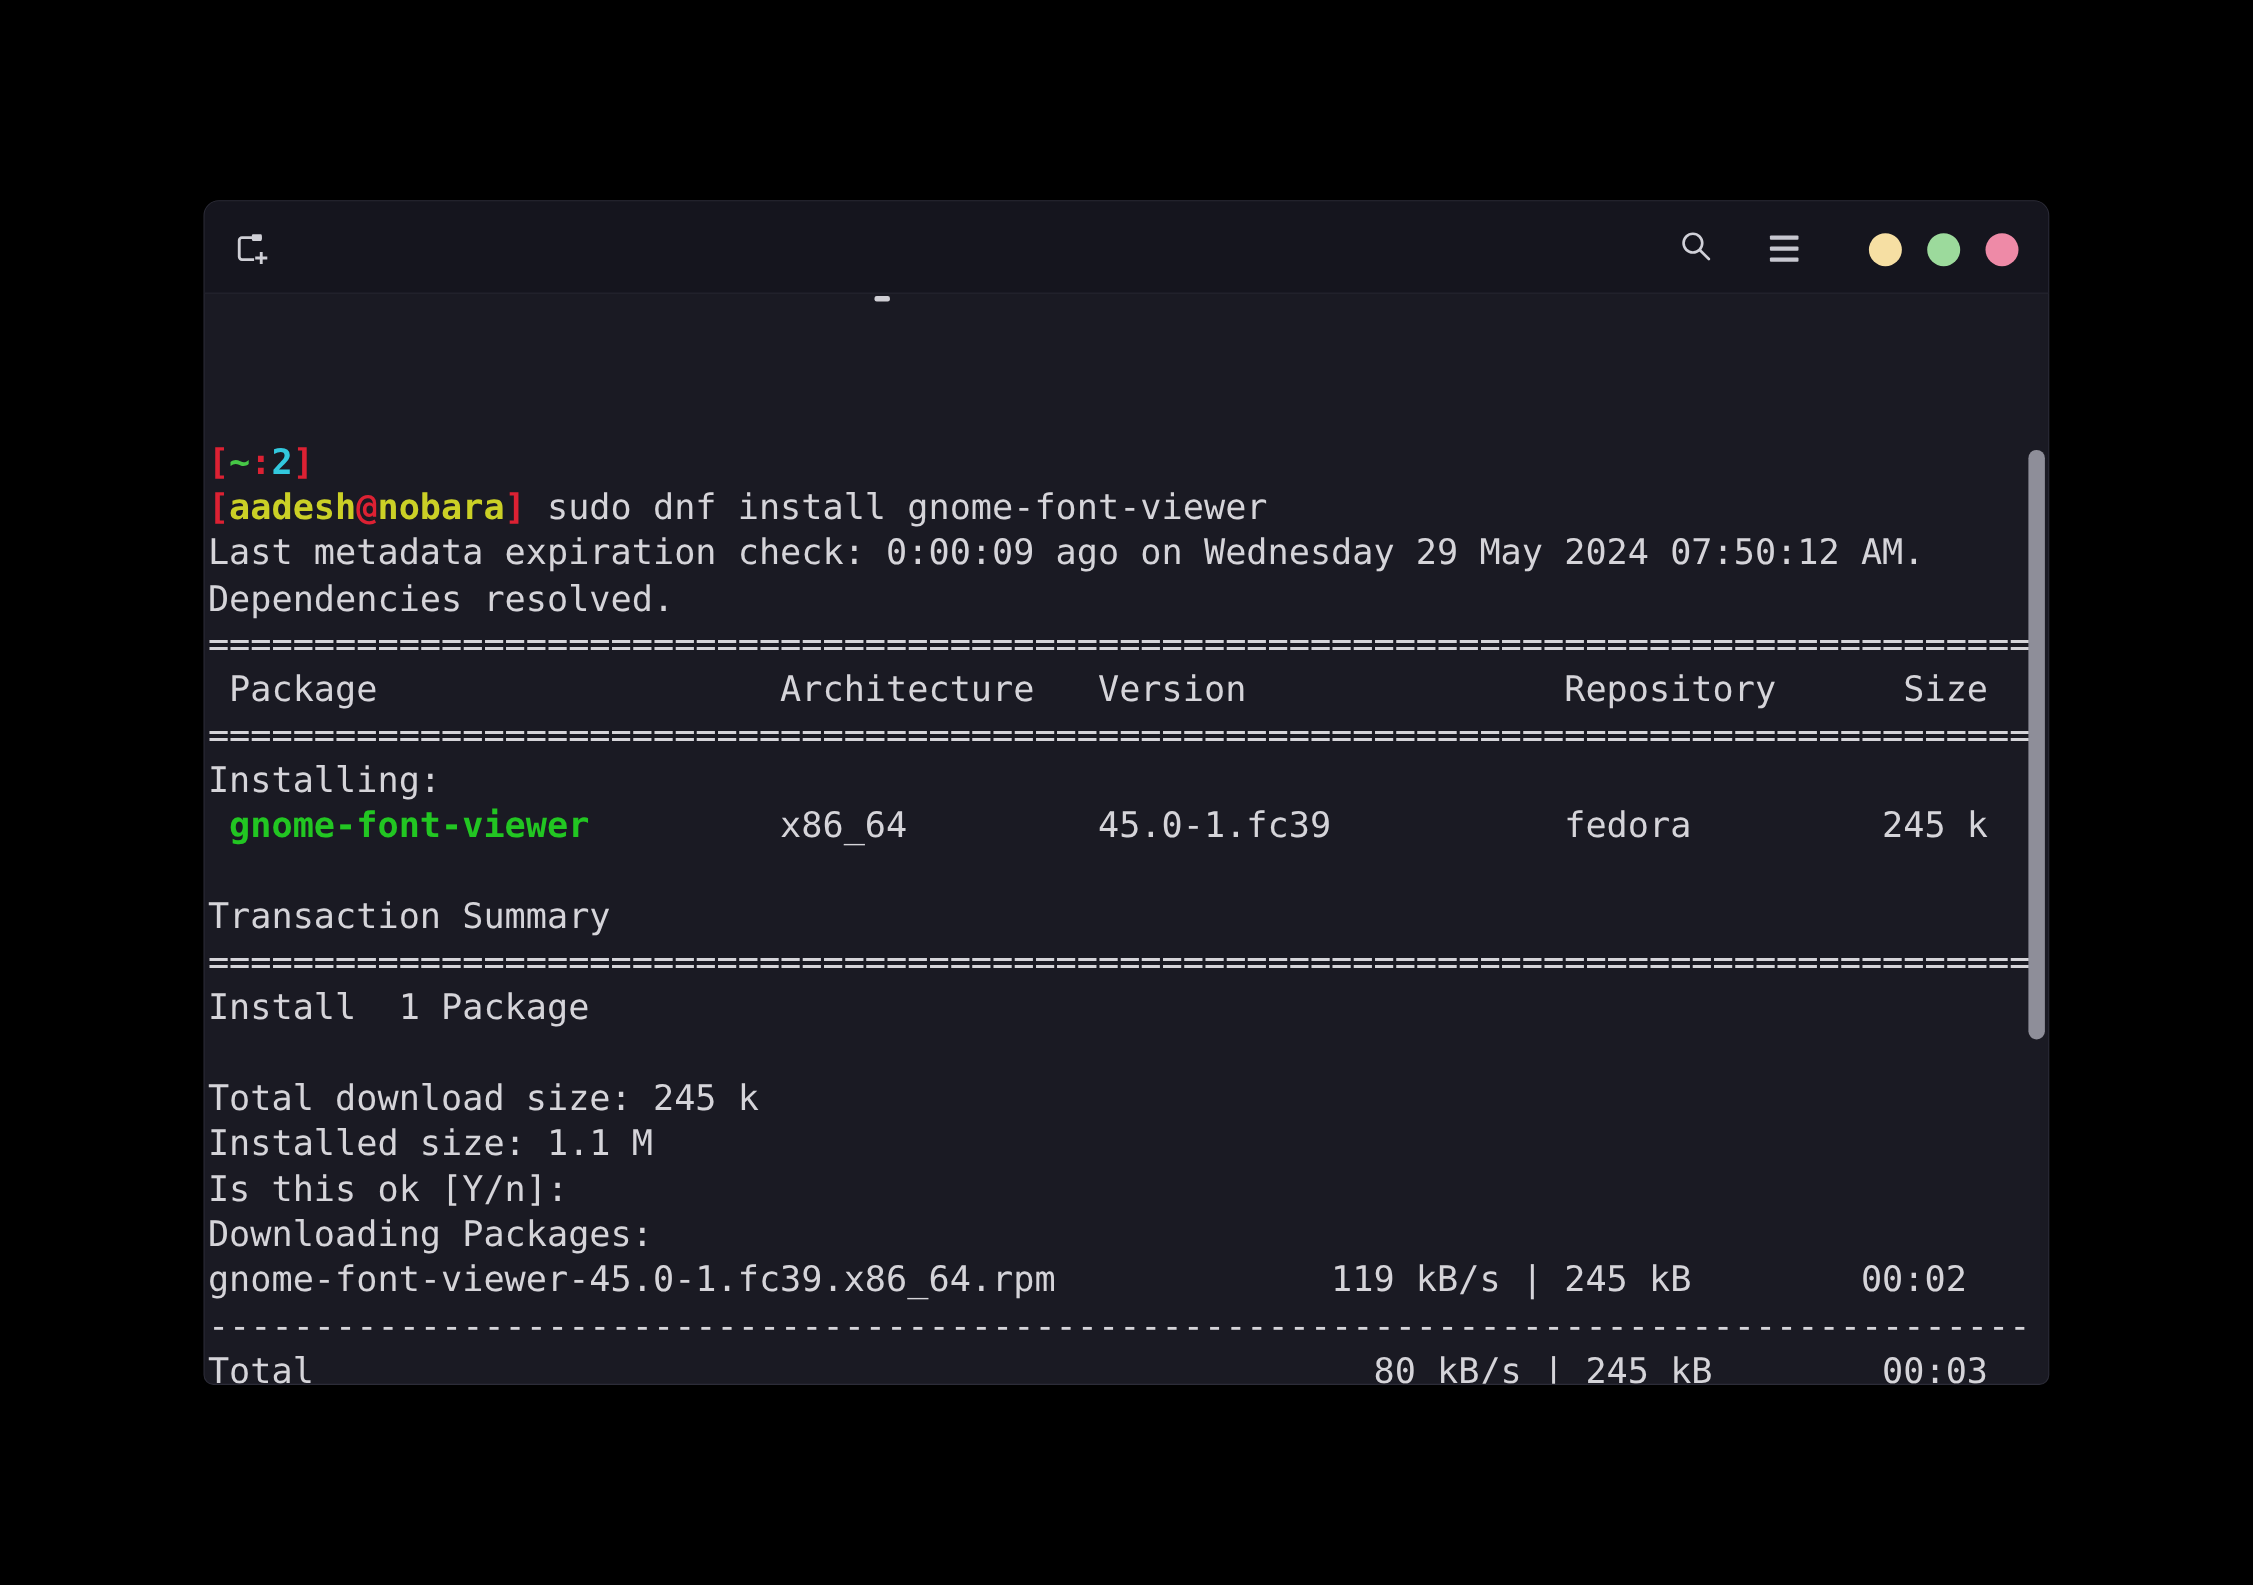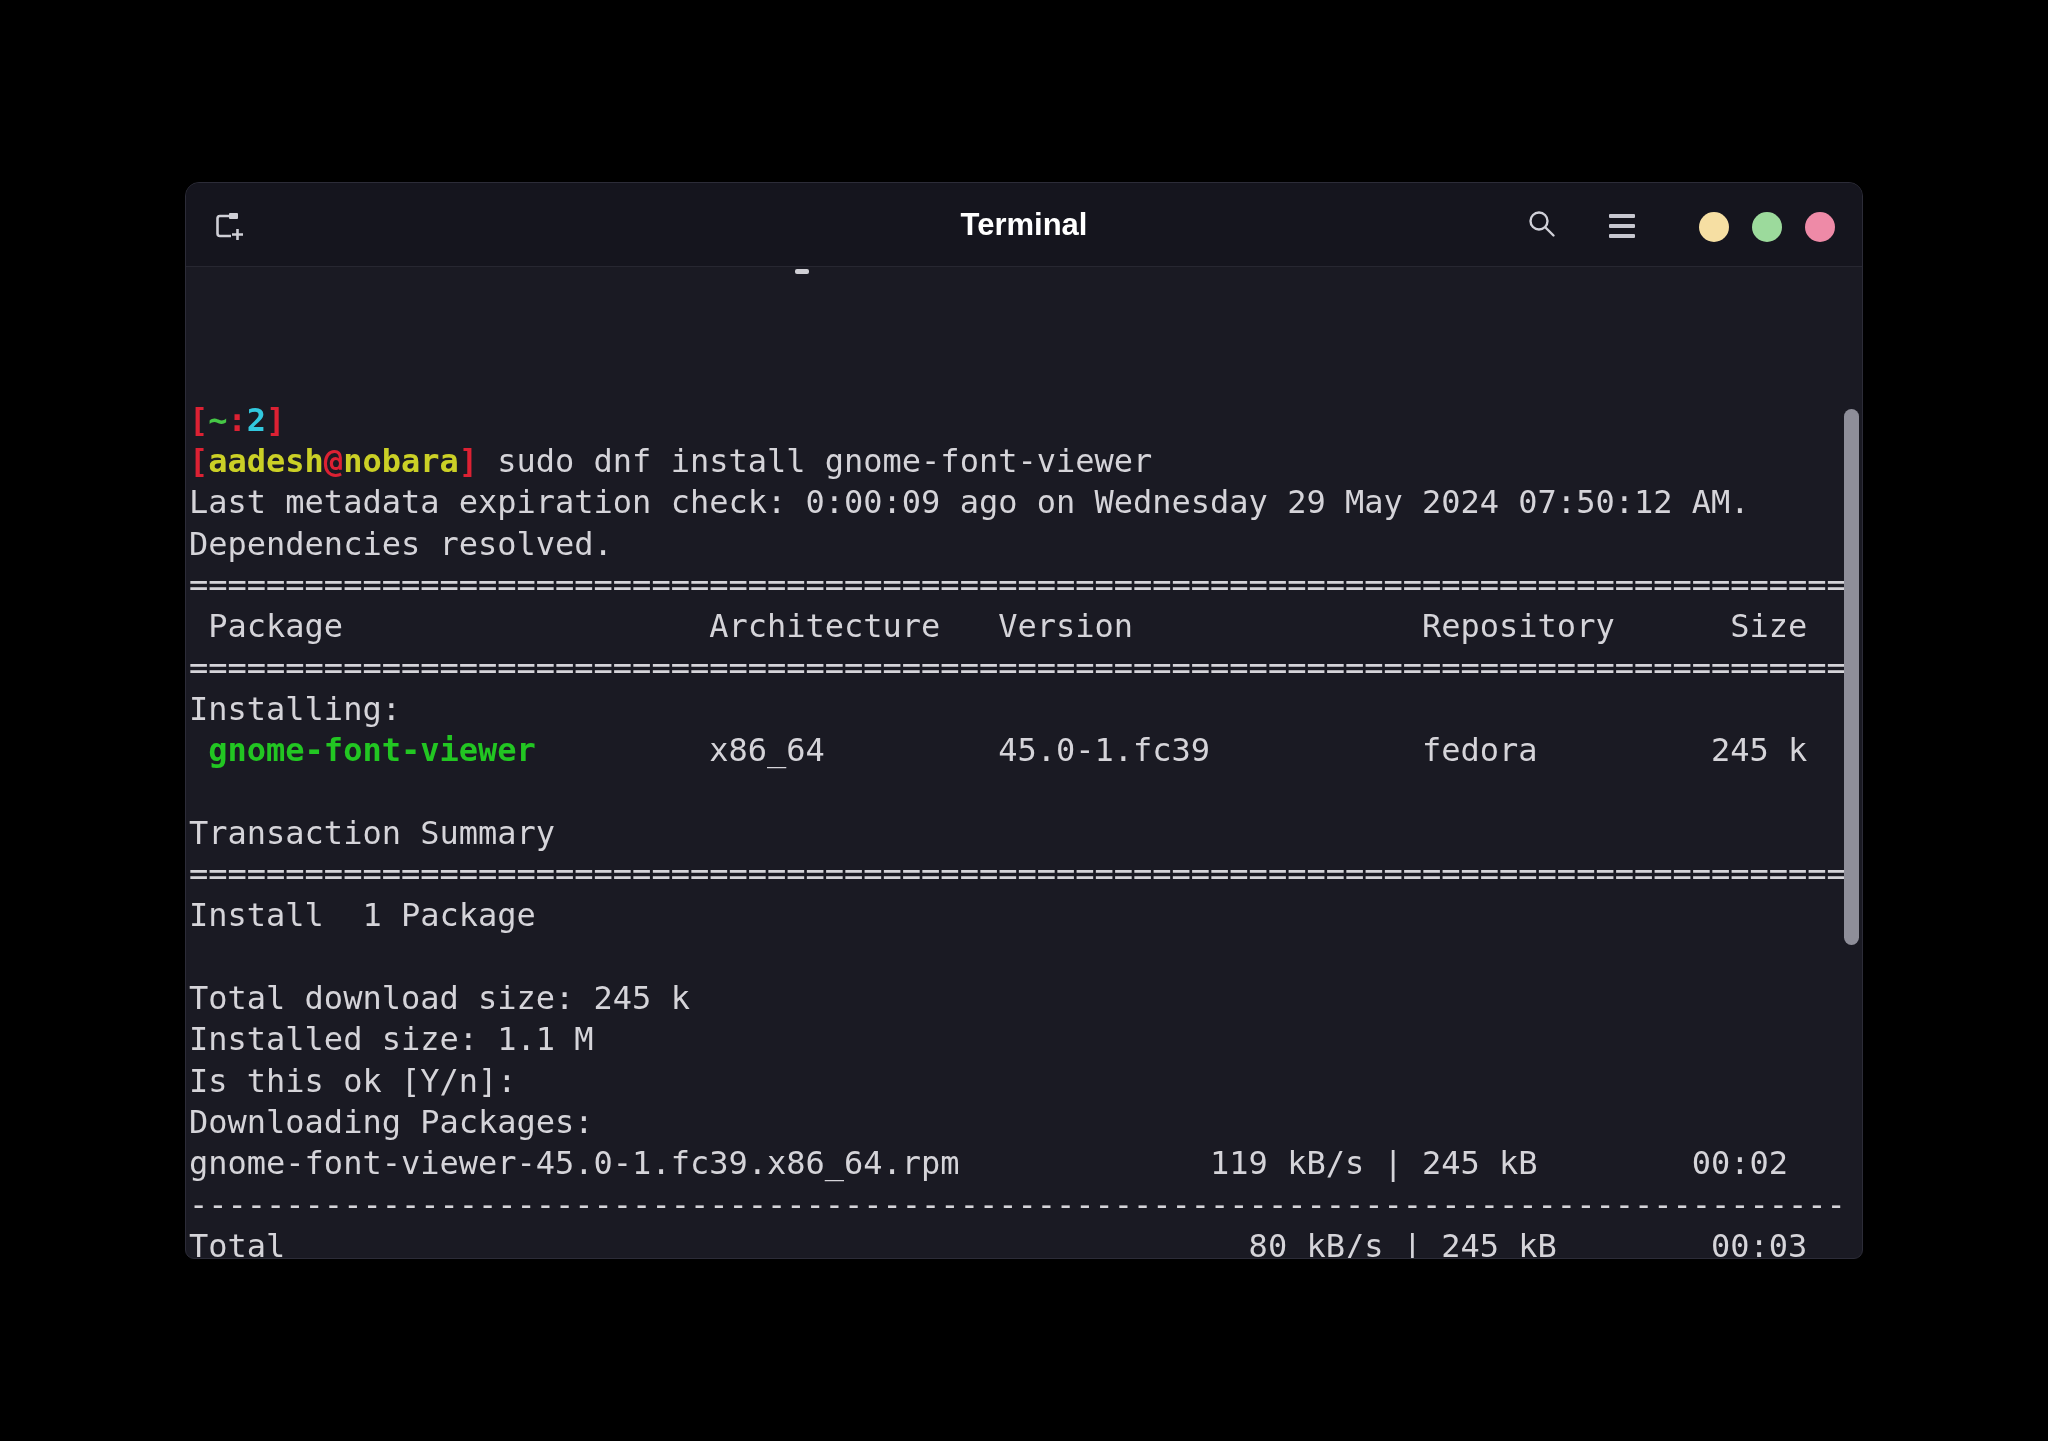--- a/index.html
+++ b/index.html
@@ -67,21 +67,20 @@
     <button class="tb-btn new-tab-btn">
       <span>
         <svg width="36" height="34" viewBox="0 0 36 34" fill="none">
           <path d="M26 8 H8 a2.5 2.5 0 0 0 -2.5 2.5 v15 a2.5 2.5 0 0 0 2.5 2.5 h11" stroke="#cfcfd6" stroke-width="2.6" fill="none"></path>
           <rect x="17" y="5" width="9" height="6" rx="1" fill="#cfcfd6"></rect>
           <path d="M25.5 21 v11 M20 26.5 h11" stroke="#cfcfd6" stroke-width="2.6"></path>
         </svg>
       </span>
     </button>
 
-    <div class="tb-title">Terminal</div>
 
     <button class="tb-btn search-btn">
       <span>
         <svg width="34" height="34" viewBox="0 0 34 34" fill="none">
           <circle cx="13" cy="13" r="8.5" stroke="#d0d0d8" stroke-width="2.4"></circle>
           <path d="M19.5 19.5 L27.5 27.5" stroke="#d0d0d8" stroke-width="2.4" stroke-linecap="round"></path>
         </svg>
       </span>
     </button>
 

